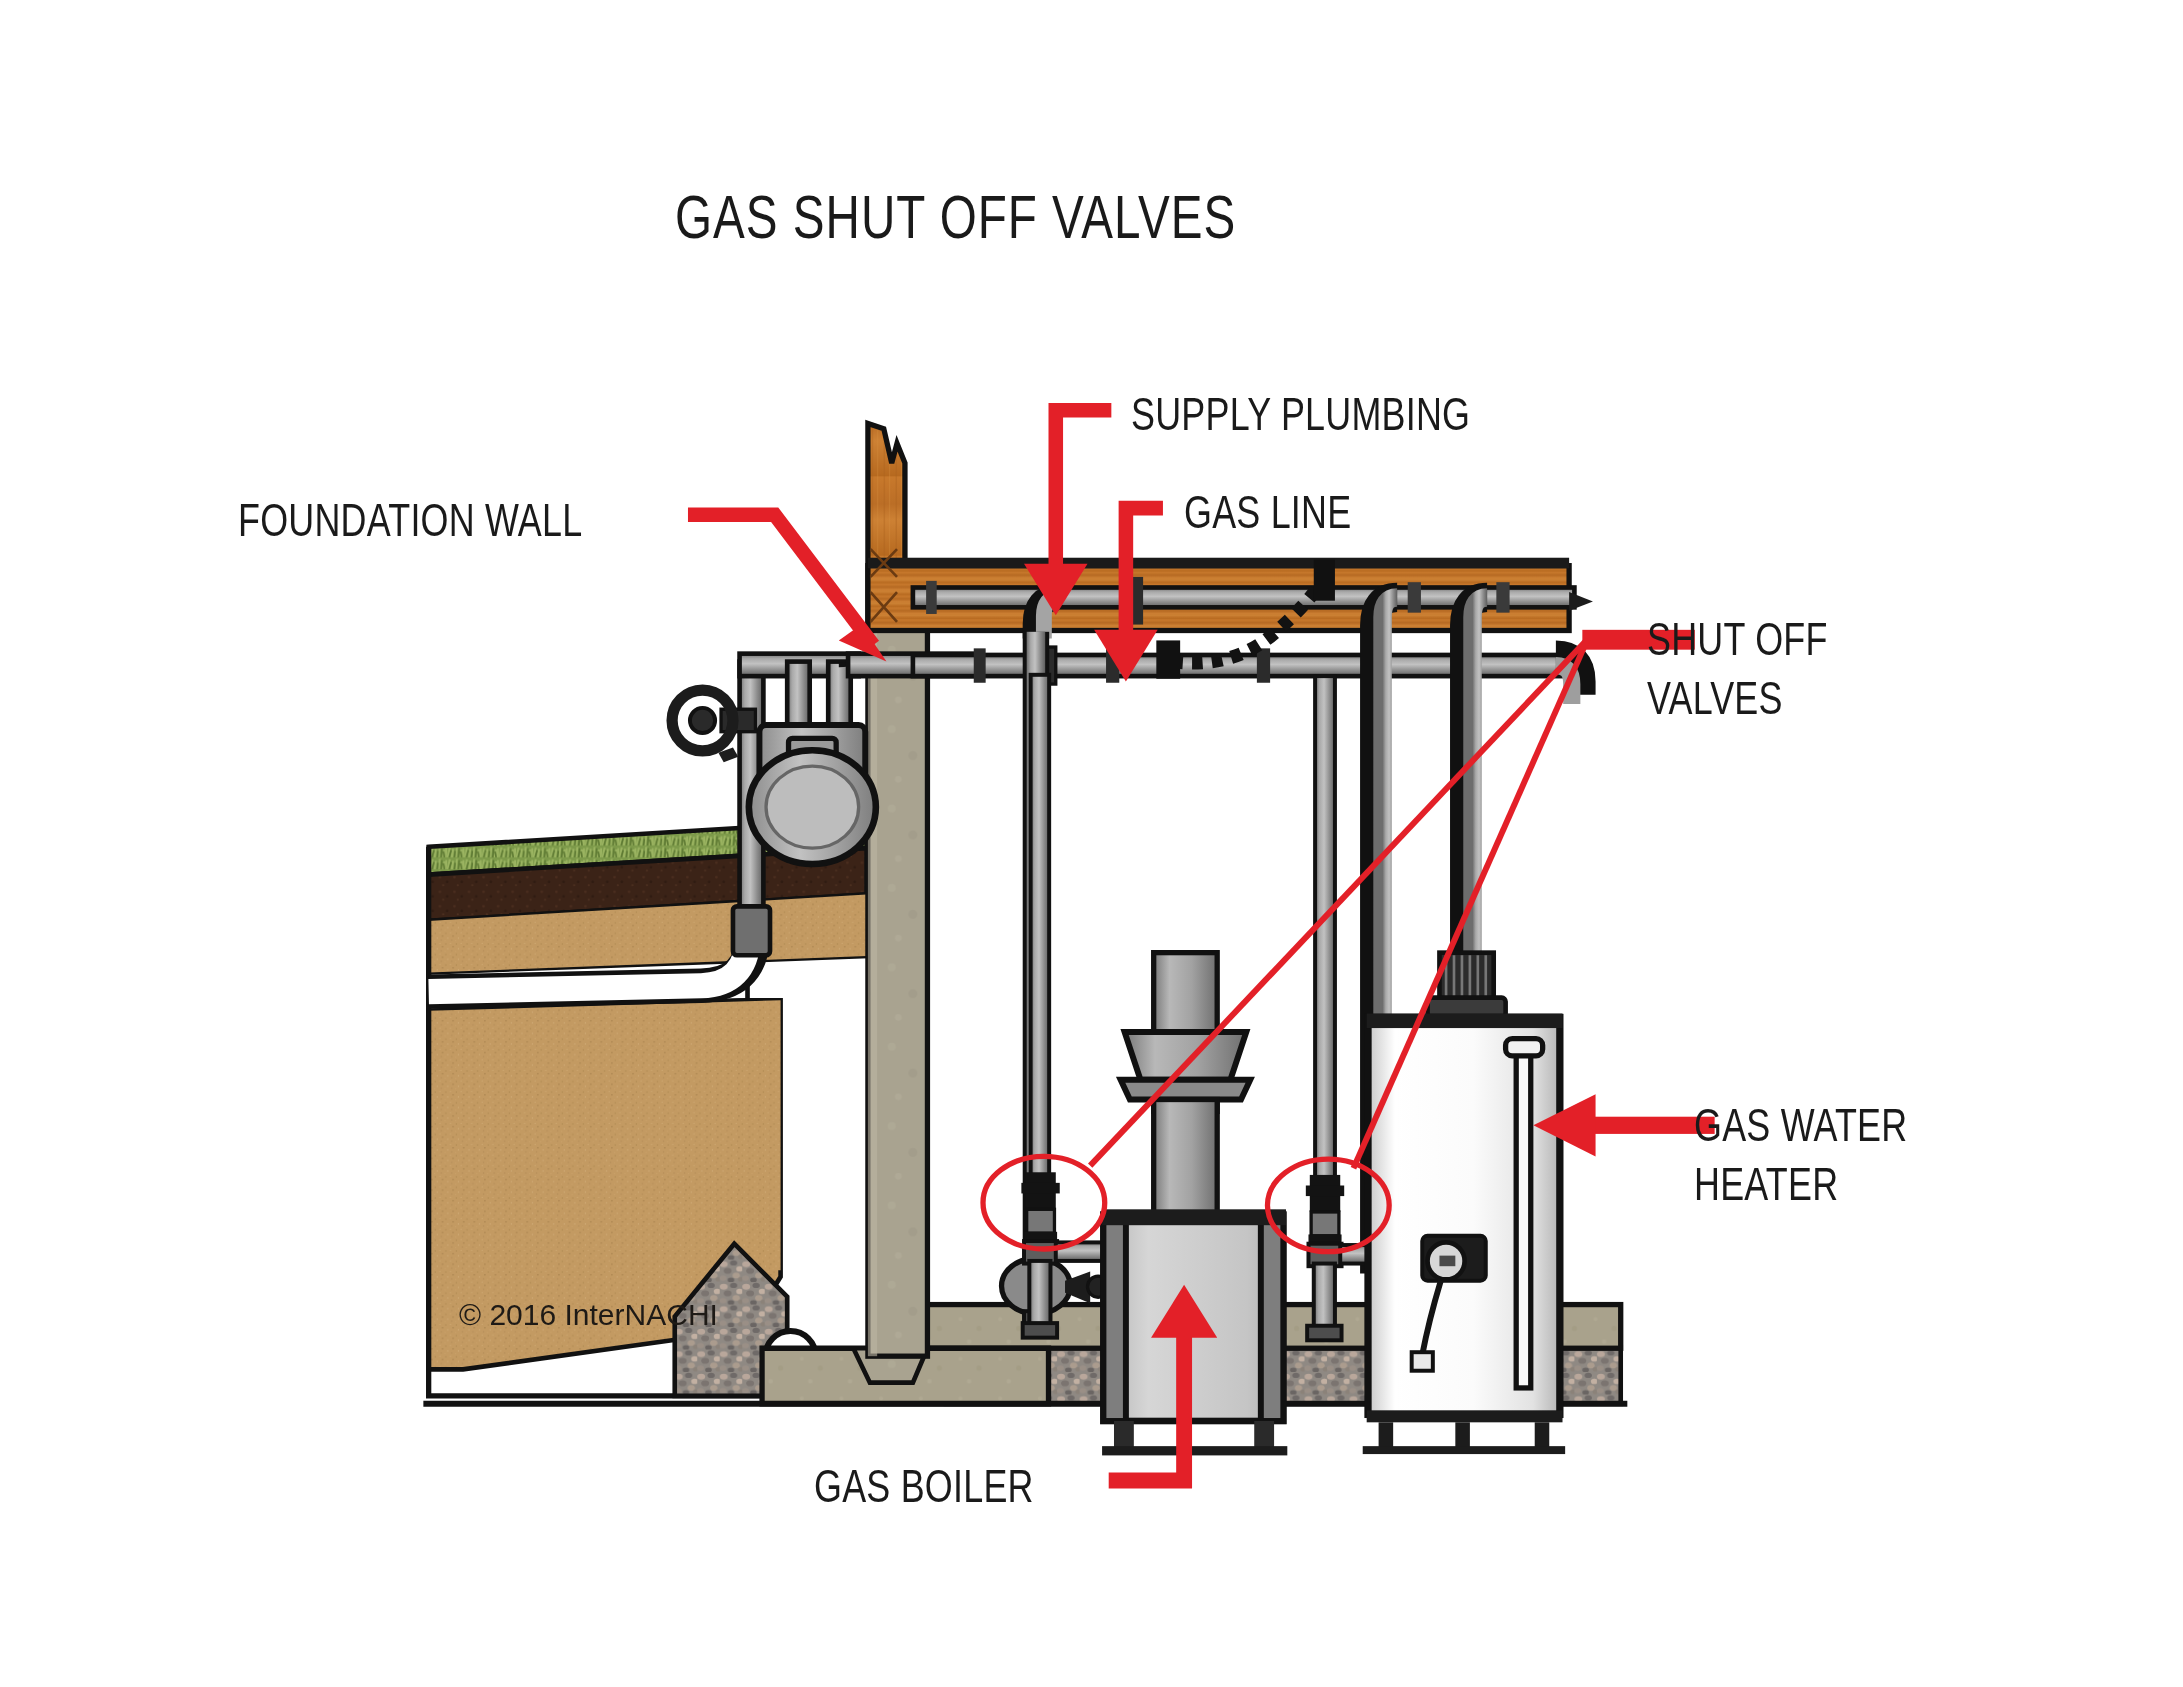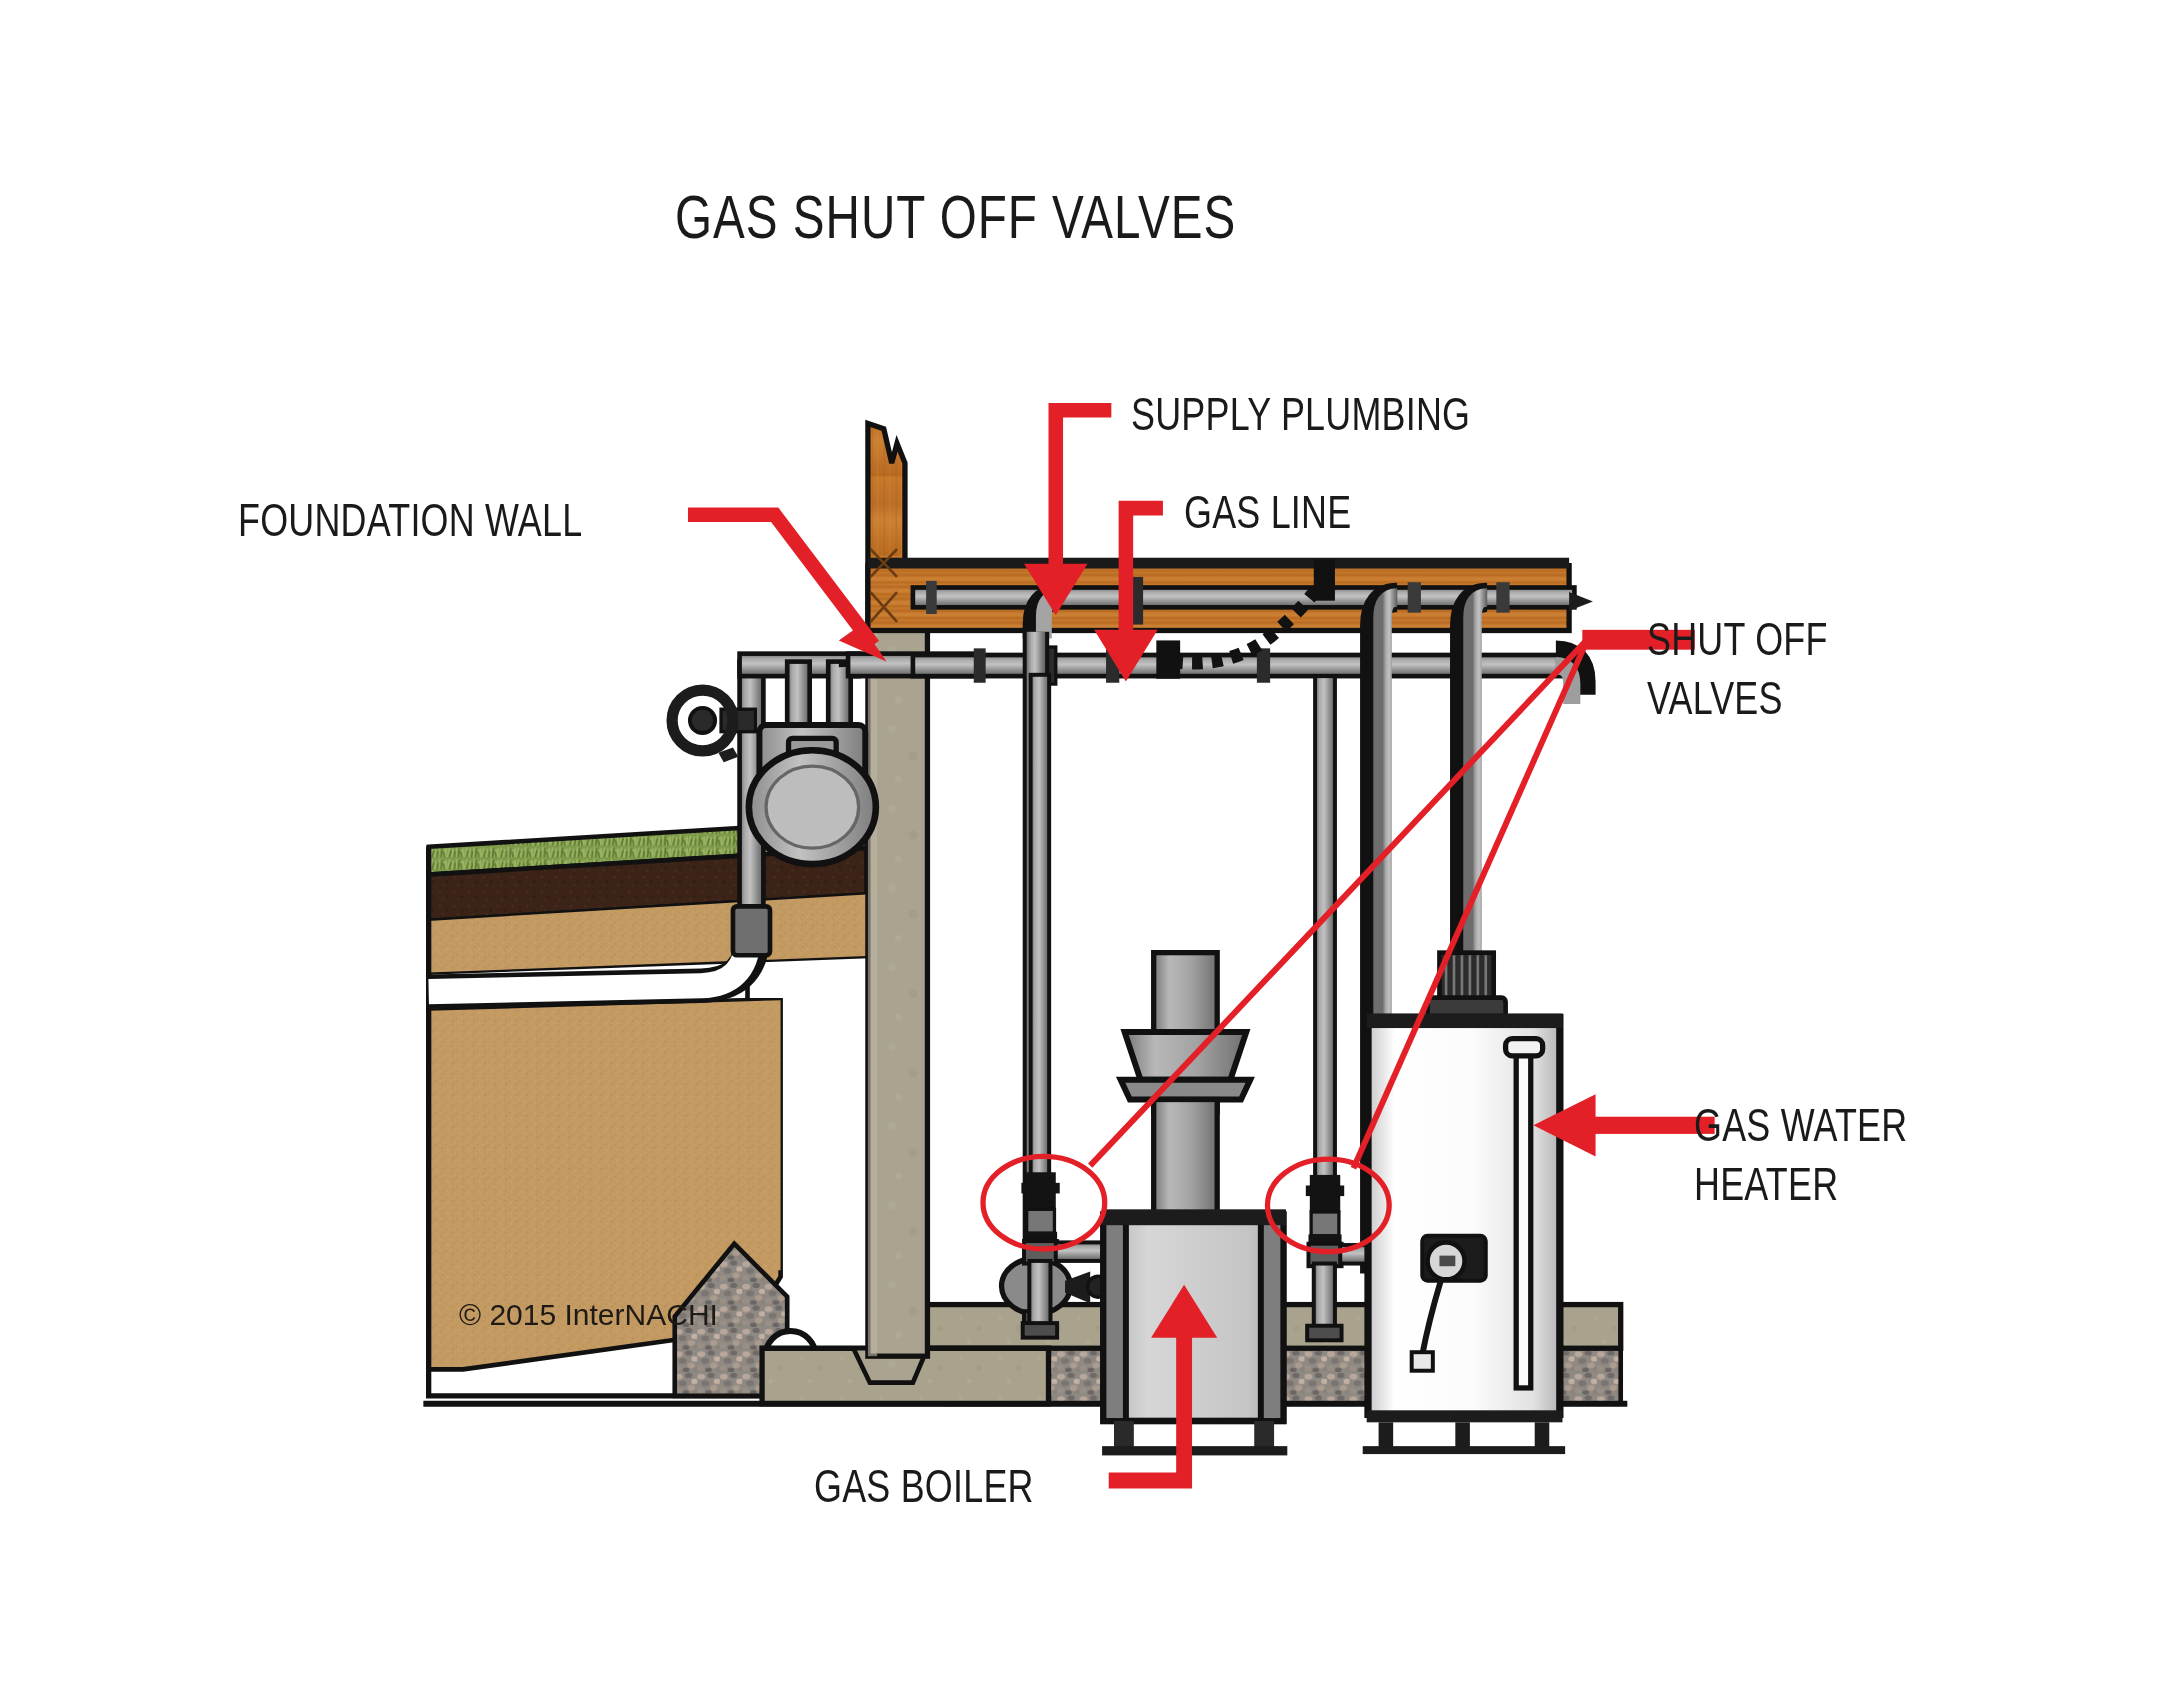--- a/index.html
+++ b/index.html
@@ -406,16 +406,16 @@
   <div class="lbl big cond" style="left:1184px; top:482px;">GAS LINE</div>
 
   <div class="lbl big cond" style="left:1647px; top:609px;">SHUT OFF</div>
   <div class="lbl big cond" style="left:1647px; top:668px;">VALVES</div>
 
   <div class="lbl big cond" style="left:1694px; top:1095px;">GAS WATER</div>
   <div class="lbl big cond" style="left:1694px; top:1154px;">HEATER</div>
 
   <div class="lbl big cond" style="left:814px; top:1456px;">GAS BOILER</div>
 
-  <div id="copyright" style="left:459px; top:1298px;">© 2015  InterNACHI</div>
+  <div id="copyright" style="left:459px; top:1298px;">© 2016  InterNACHI</div>
 
 </div>
 
 
 </body></html>

